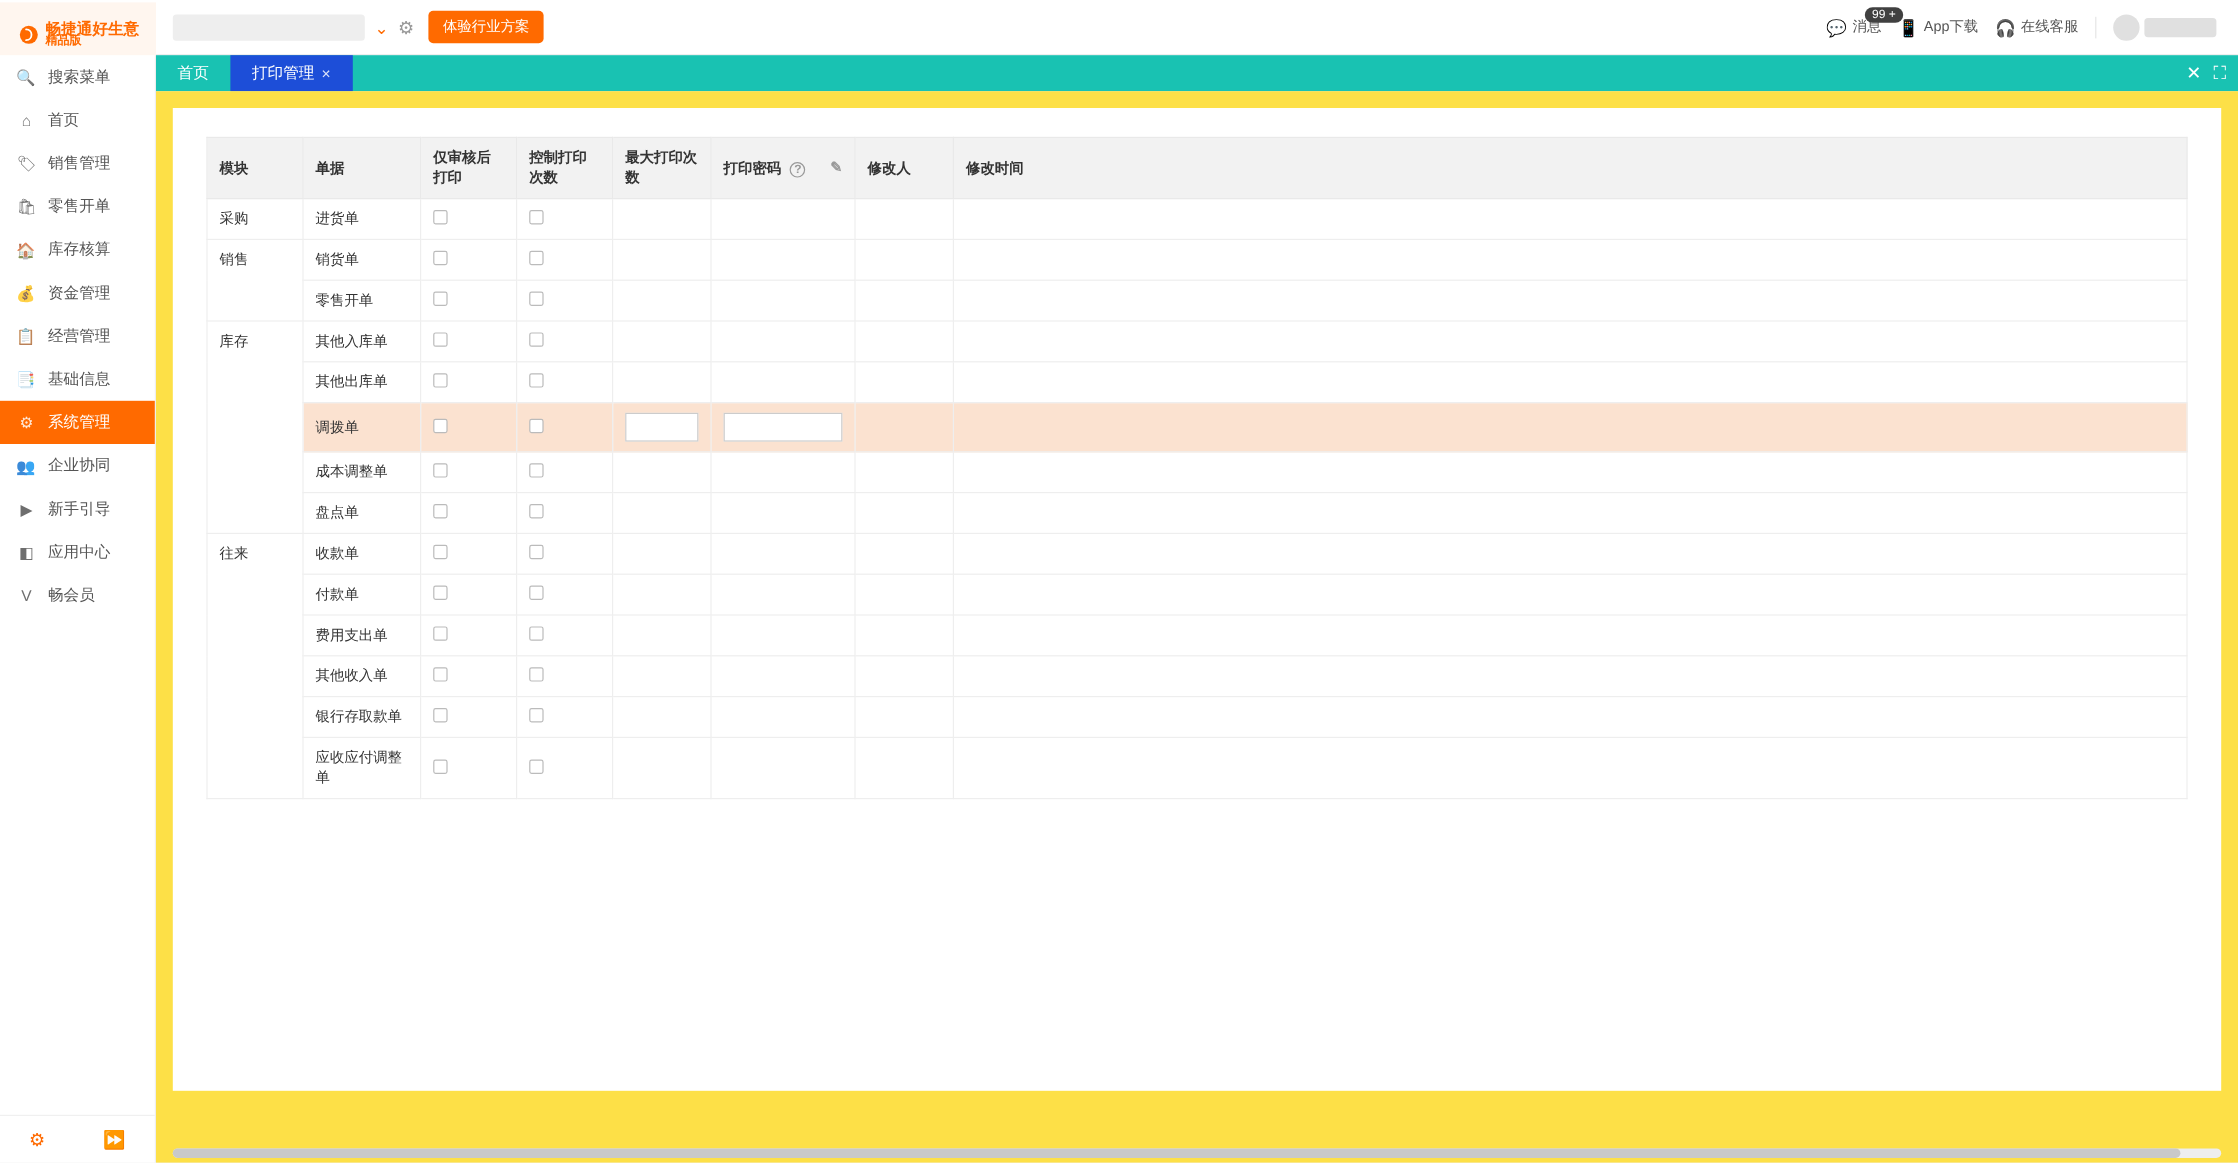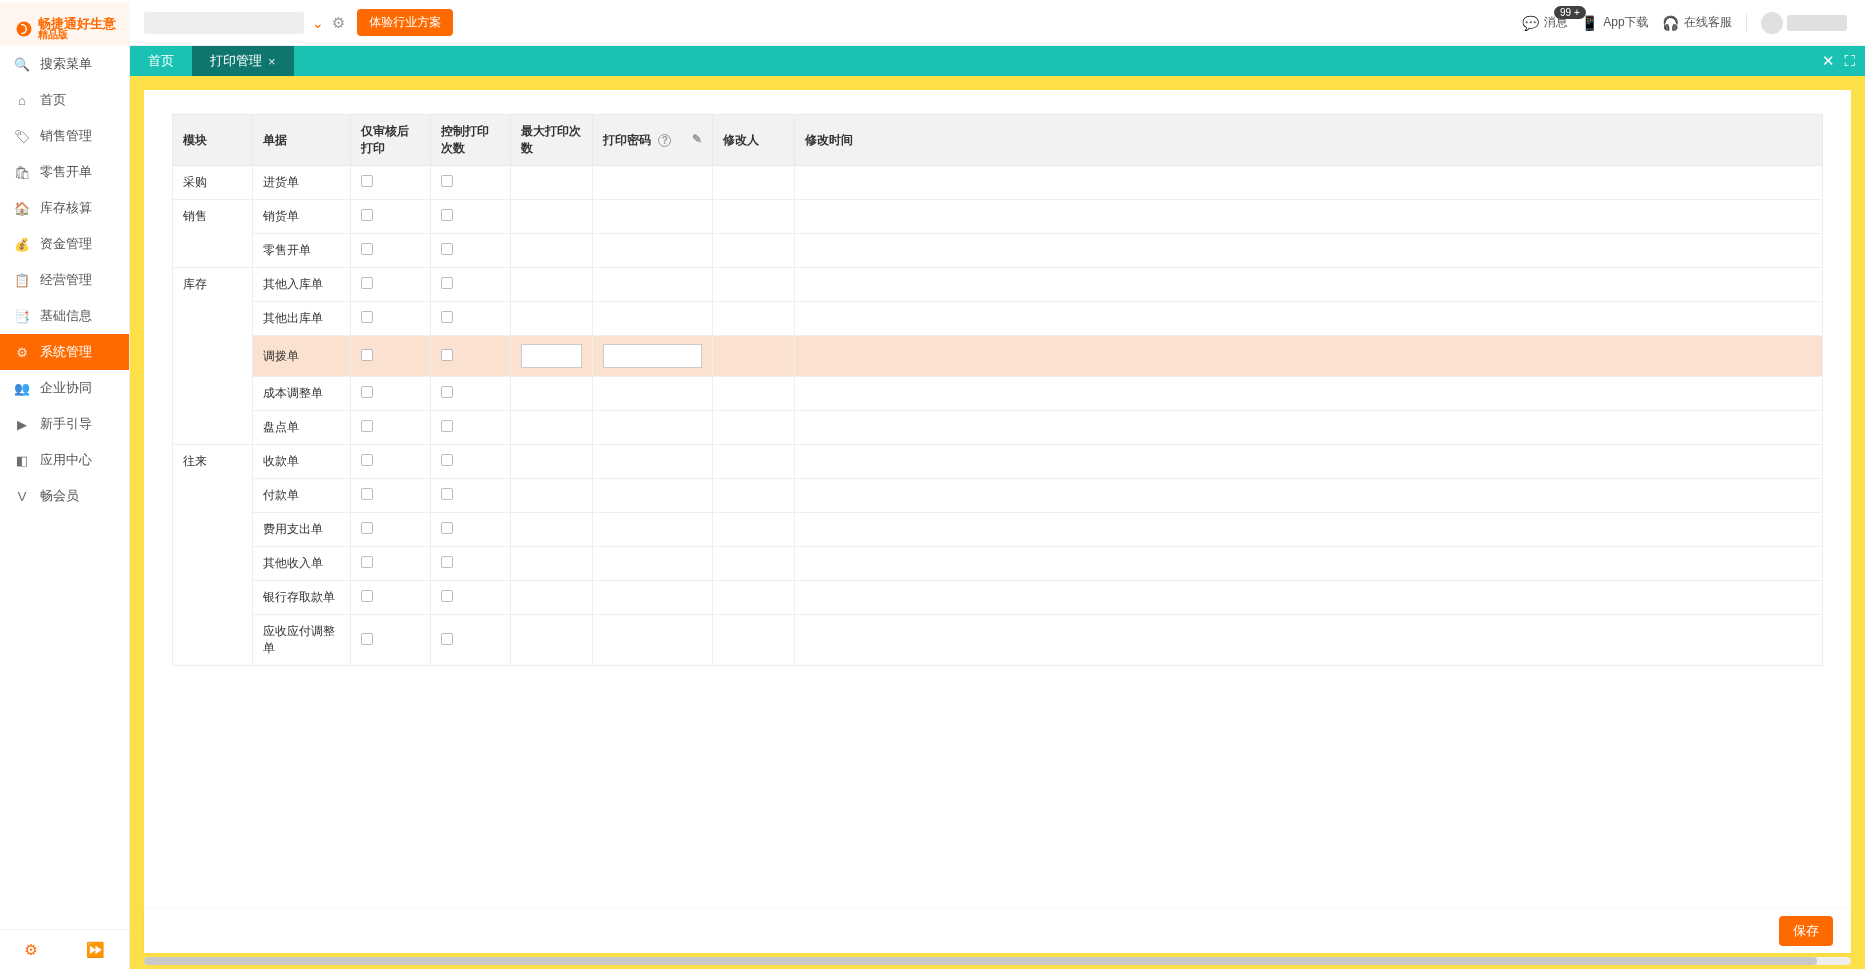--- a/index.html
+++ b/index.html
@@ -123,21 +123,21 @@
     background: #19c2b2;
     display: flex; align-items: stretch;
     color: #fff;
   }
   .tab {
     display: flex; align-items: center;
     padding: 0 18px; font-size: 13px;
     cursor: pointer;
     gap: 6px;
   }
-  .tab.active { background: #0f766e; }
+  .tab.active { background: #1d4ed8; }
   .tab .close { font-size: 13px; opacity: .85; }
   .tabbar-right {
     margin-left: auto;
     display: flex; align-items: center; gap: 10px;
     padding-right: 10px;
   }
   .tabbar-right span { color: #fff; font-size: 15px; cursor: pointer; }
 
   
   .content {
@@ -515,20 +515,17 @@
               <td></td>
               <td></td>
               <td></td>
               <td></td>
             </tr>
           </tbody>
       </table>
     </div>
   </div>
 
-  <div class="footer-bar">
-    <button class="btn btn-orange">保存</button>
-  </div>
 
   <div class="h-scrollbar">
     <div class="thumb"></div>
   </div>
 </div>
 
 </body></html>

